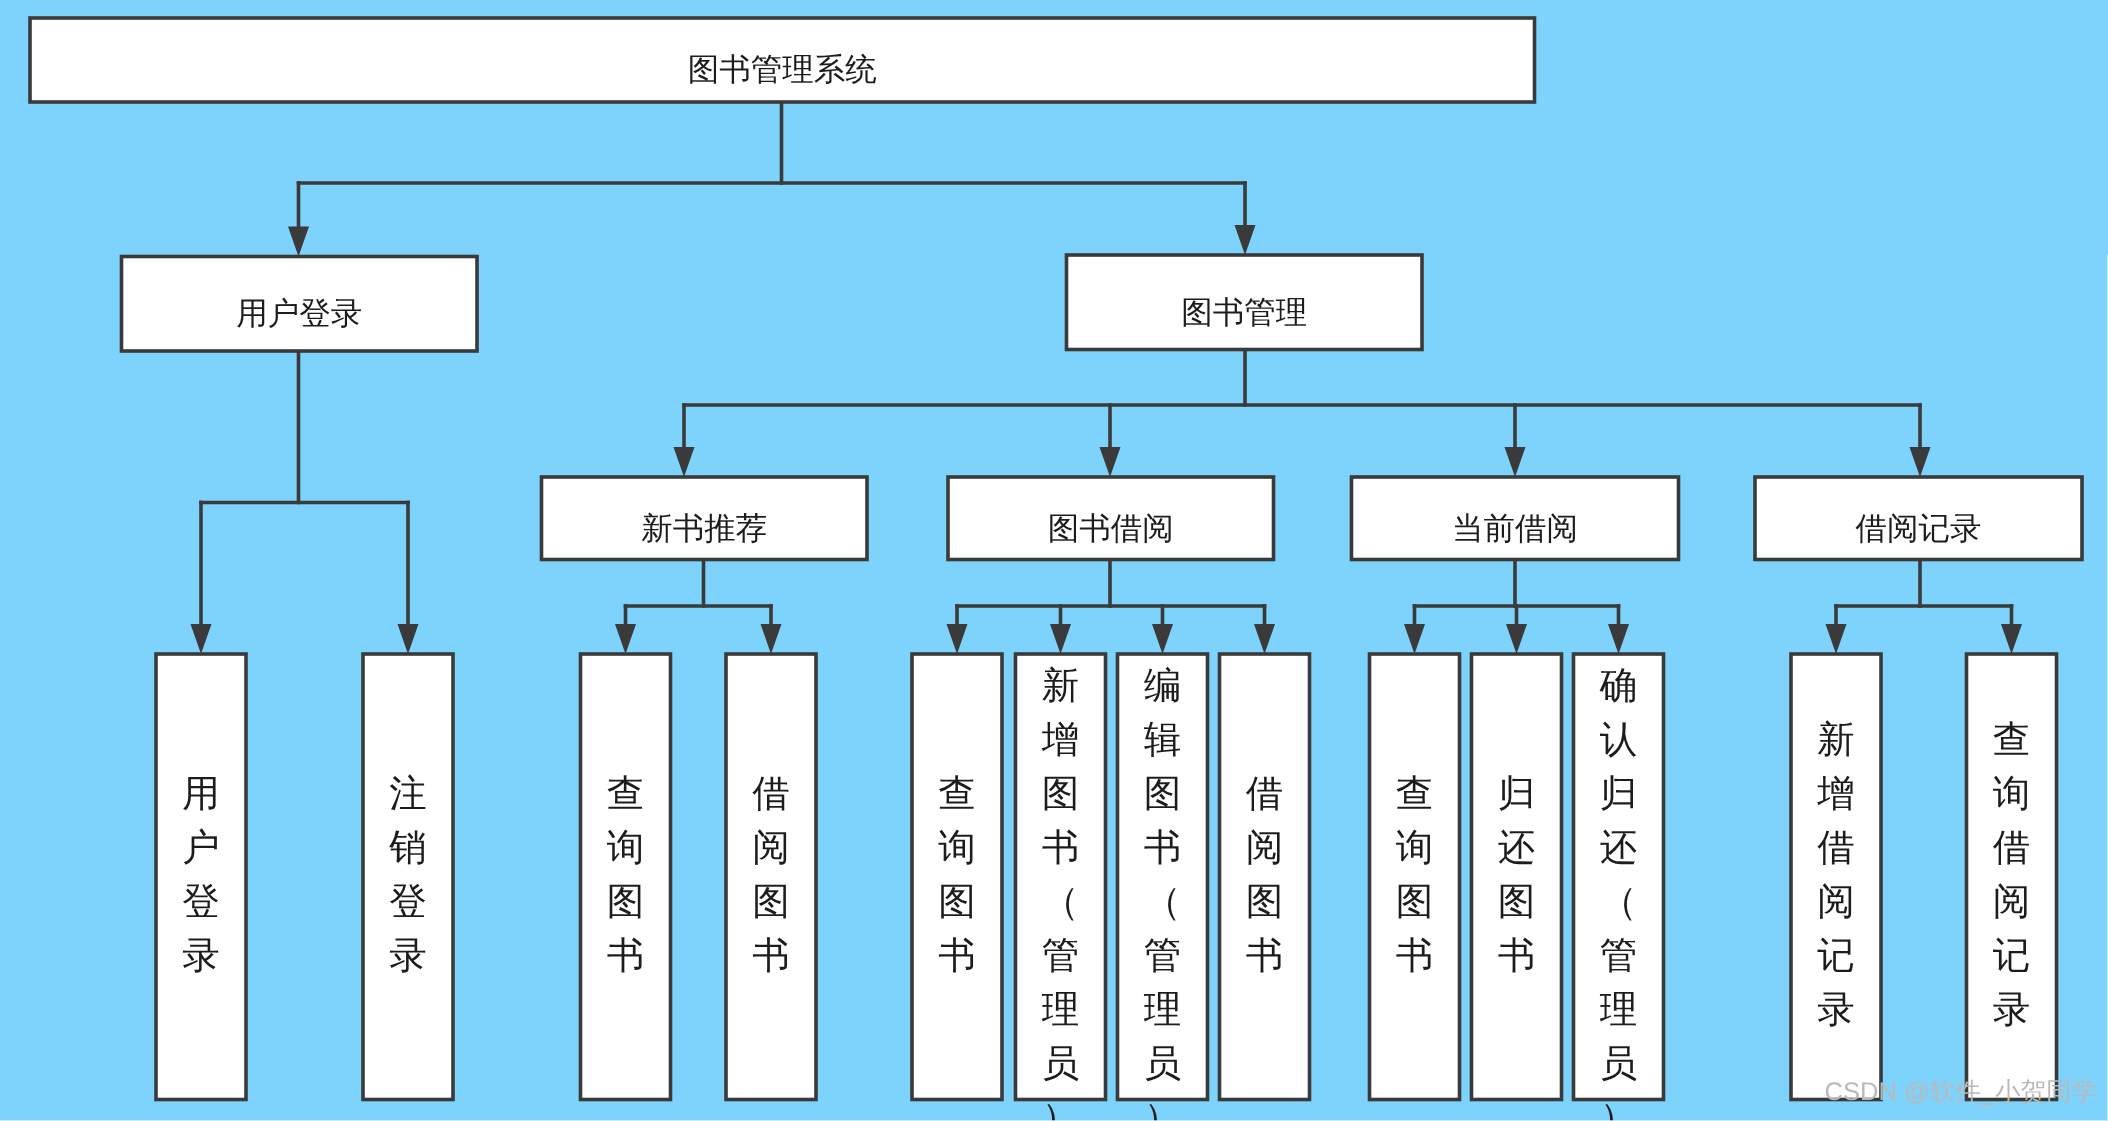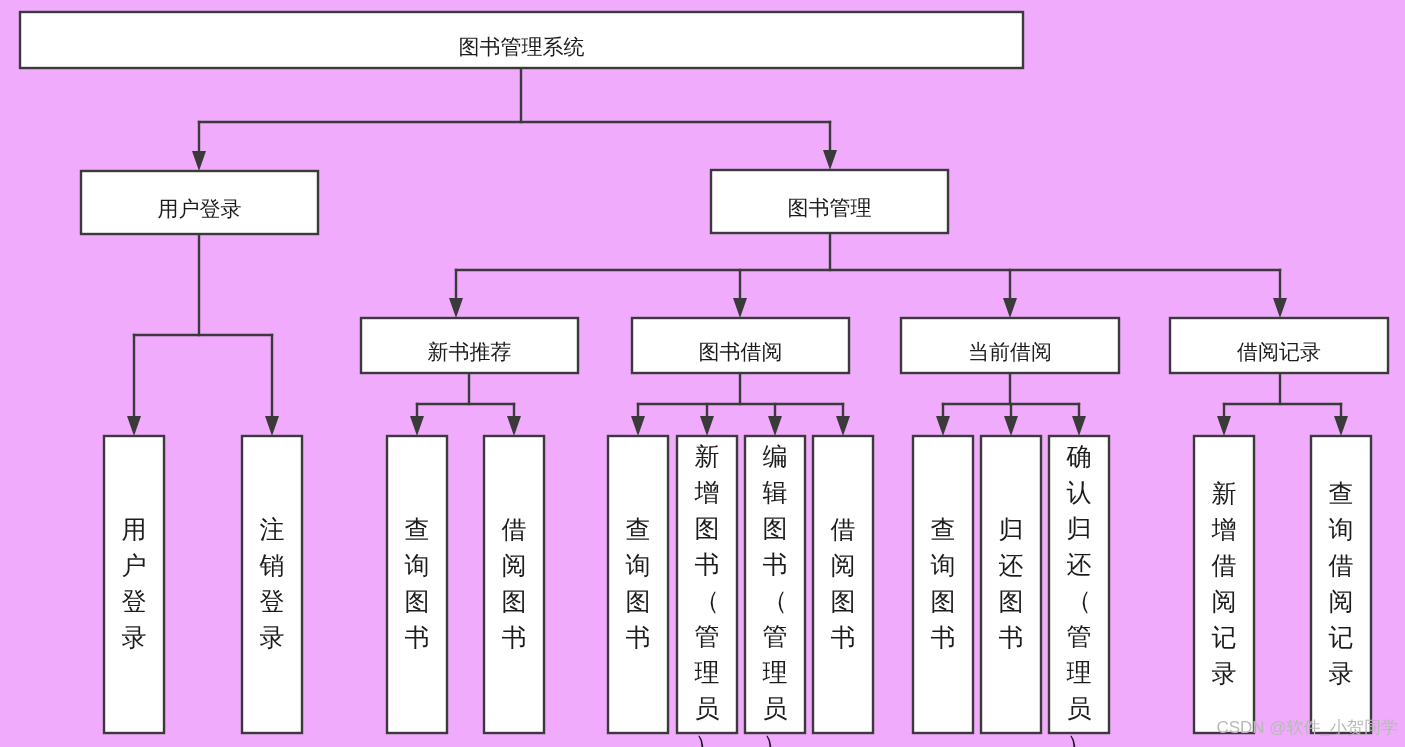--- a/index.html
+++ b/index.html
@@ -8,21 +8,21 @@
     padding: 0;
     background: #ffffff;
   }
   body {
     font-family: "Liberation Sans", "DejaVu Sans", sans-serif;
   }
   #diagram-root {
     position: relative;
     width: 1405px;
     height: 747px;
-    background: #f0abfc;
+    background: #7dd3fc;
     overflow: hidden;
   }
   svg.diagram-canvas {
     position: absolute;
     left: 0;
     top: 0;
     width: 1405px;
     height: 747px;
     display: block;
   }

